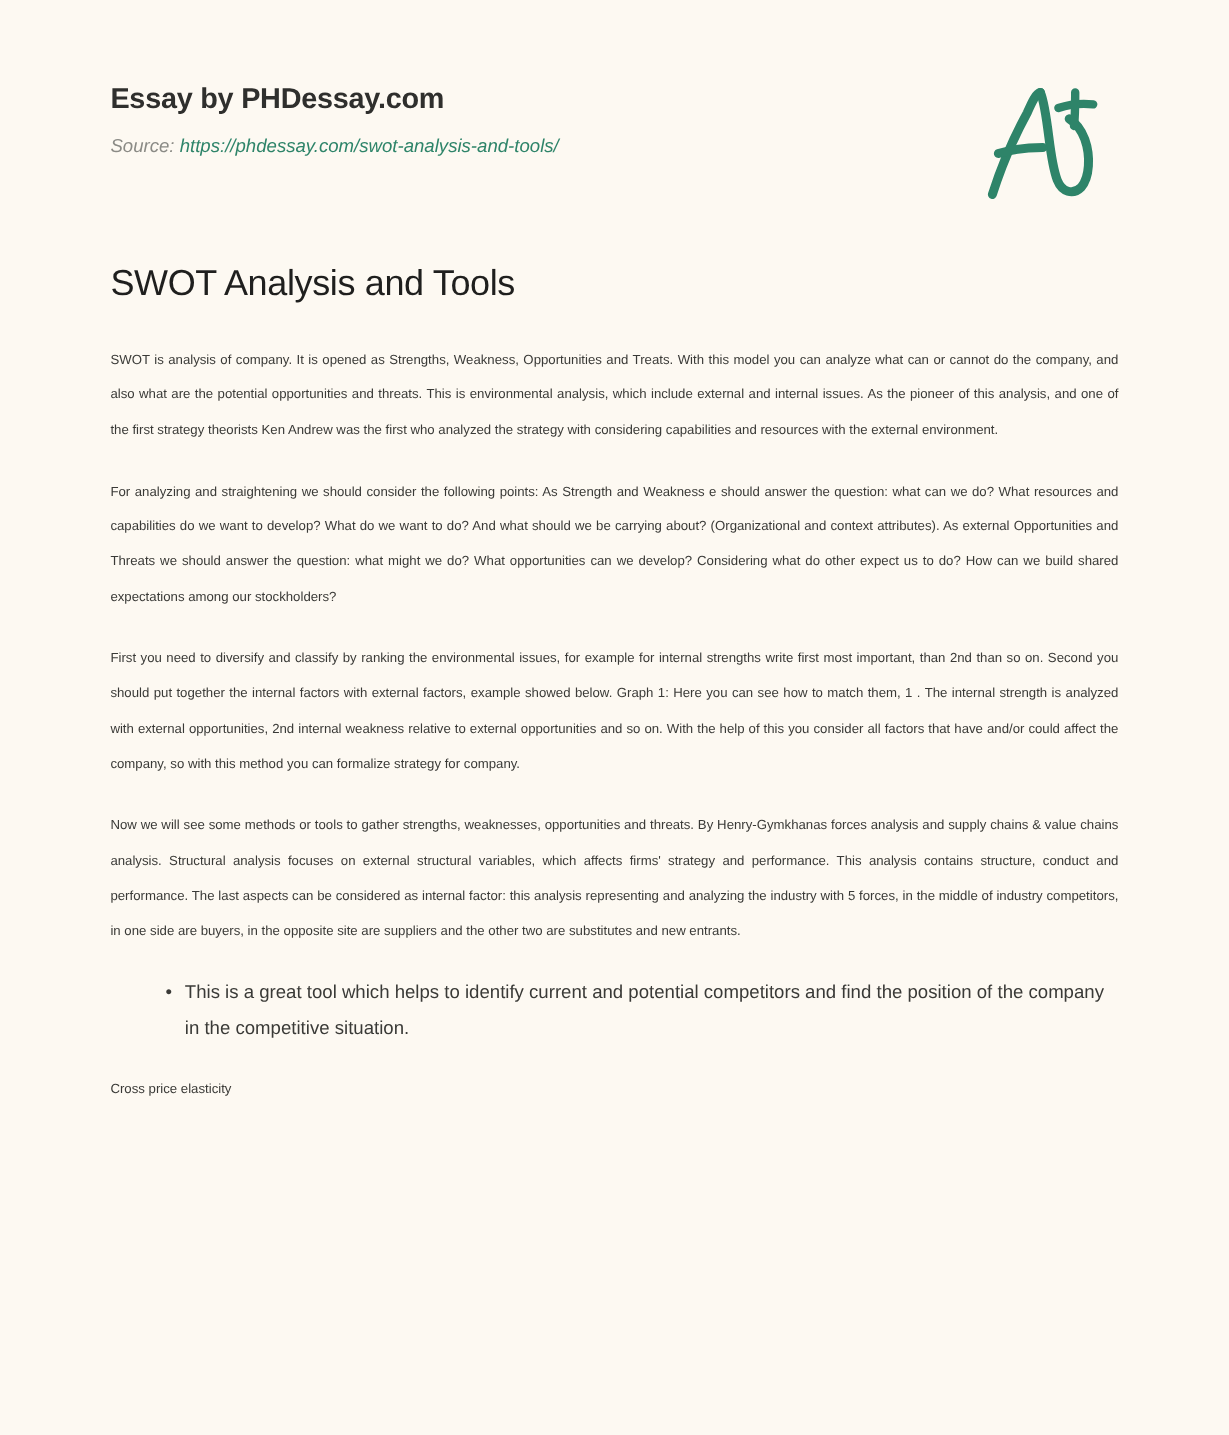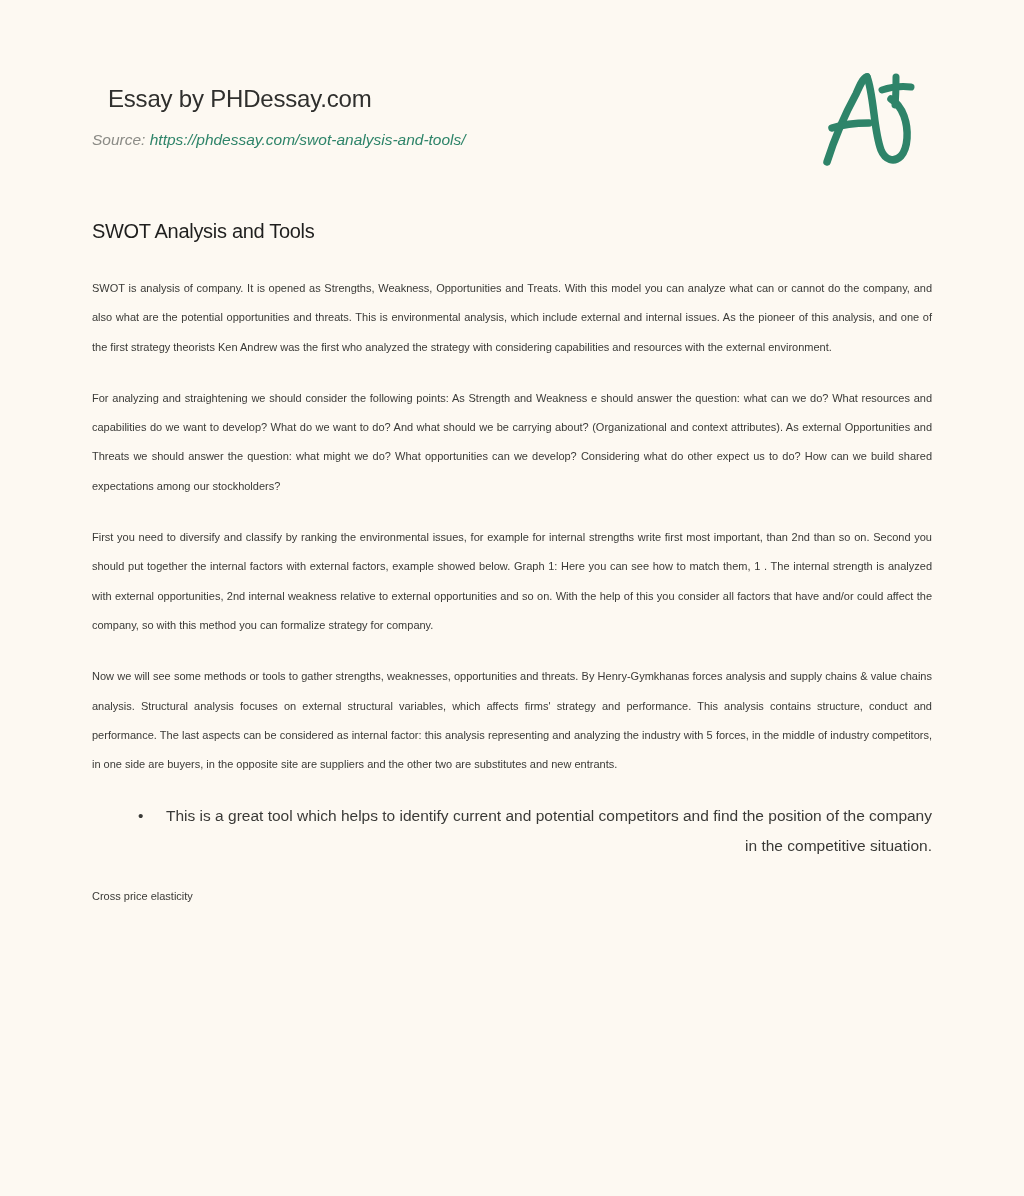--- a/index.html
+++ b/index.html
@@ -27,25 +27,25 @@
 
   
   .header {
     position: absolute;
     left: 92px;
     top: 68px;
     width: 840px;
   }
   .brand-title {
     font-size: 24px;
-    font-weight: normal;
+    font-weight: bold;
     letter-spacing: -0.2px;
     color: #2f2f2d;
     line-height: 1.25;
-    margin: 16px;
+    margin: 0;
   }
   .source-line {
     margin-top: 15px;
     font-size: 15.5px;
     color: #8b8b86;
     line-height: 1.3;
     white-space: nowrap;
     font-style: italic;
   }
   .source-label {
@@ -67,21 +67,21 @@
   .logo svg { display: block; width: 112px; height: 100px; }
 
   
   .article {
     position: absolute;
     left: 92px;
     top: 219px;
     width: 840px;
   }
   .doc-title {
-    font-size: 20px;
+    font-size: 30px;
     font-weight: 400;
     color: #1f1f1e;
     letter-spacing: -0.3px;
     line-height: 1.2;
     margin: 0 0 31px 0;
   }
   .para {
     font-size: 11px;
     line-height: 29.3px;
     color: #3a3a37;
@@ -96,21 +96,21 @@
   ul.bullets {
     margin: 0 0 22px 0;
     padding: 0 0 0 46px;
     list-style: none;
   }
   ul.bullets li {
     position: relative;
     font-size: 15.5px;
     line-height: 29.3px;
     color: #3a3a37;
-    text-align: right;
+    text-align: left;
     padding-left: 16px;
     margin: 0;
   }
   ul.bullets li::before {
     content: "\2022";
     position: absolute;
     left: 0;
     top: 0;
     font-size: 15.5px;
     line-height: 29.3px;

